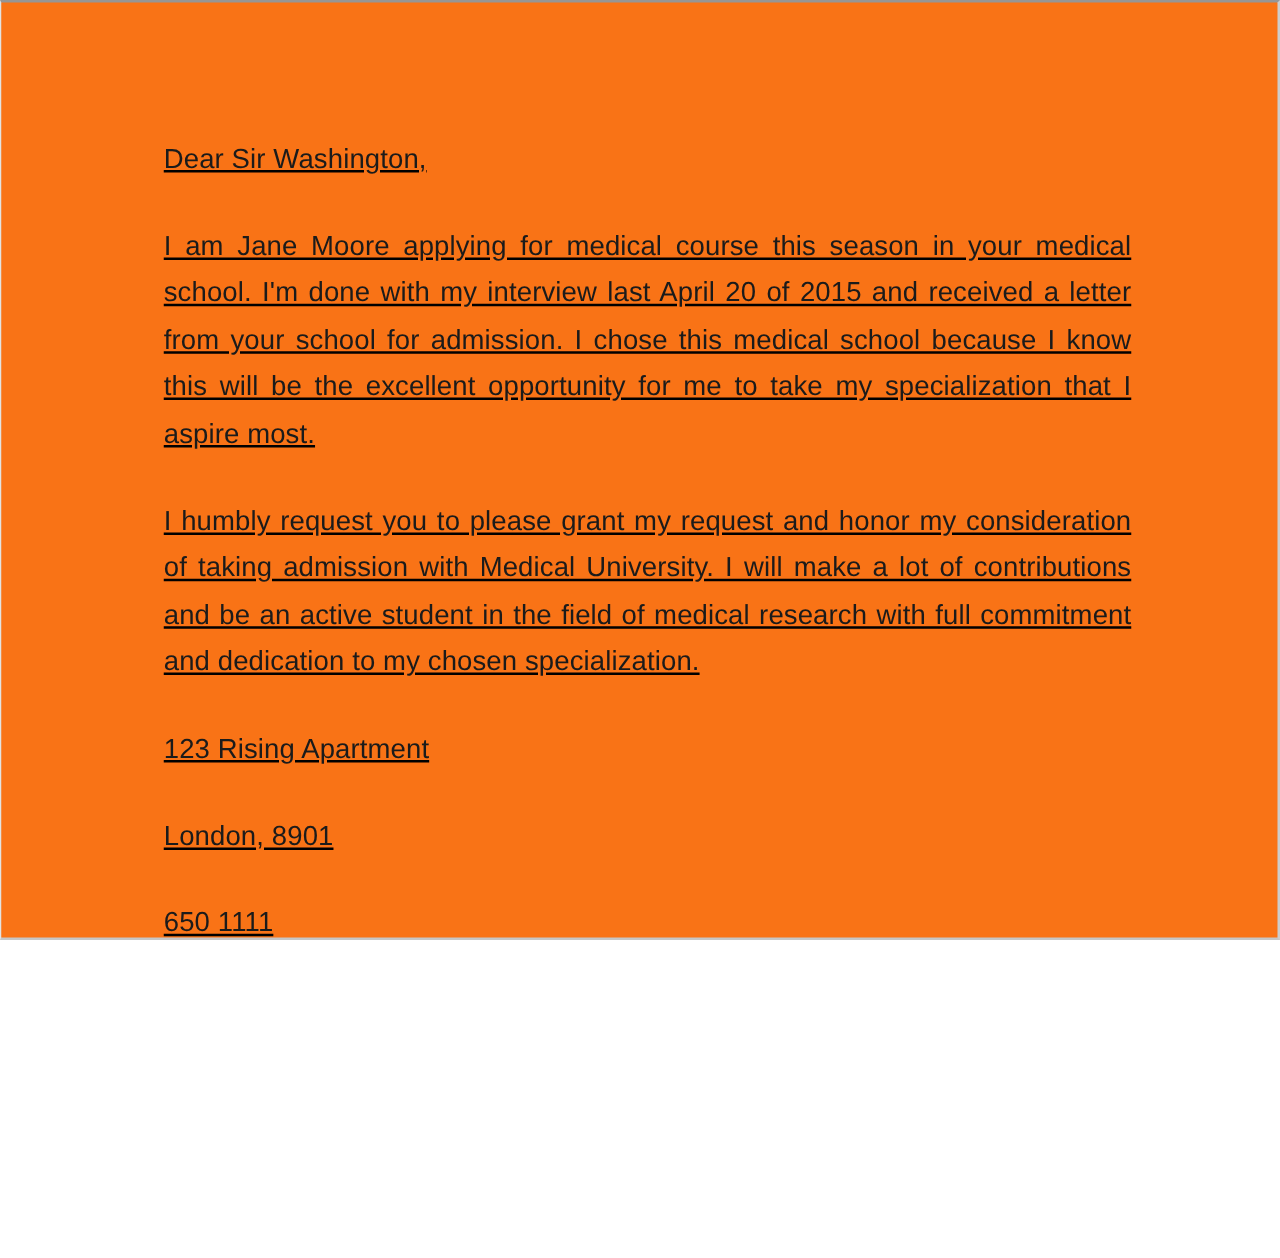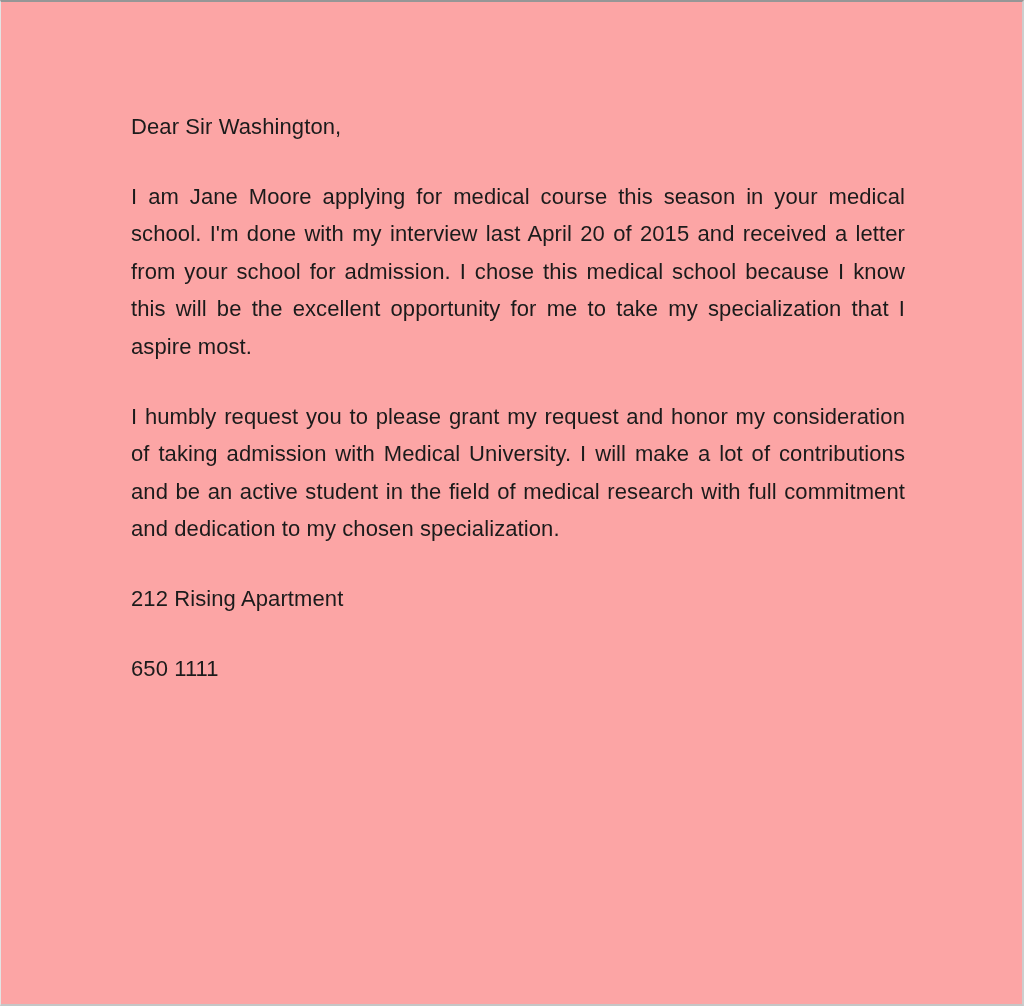--- a/index.html
+++ b/index.html
@@ -2,28 +2,29 @@
 <html><head>
 <meta charset="utf-8">
 <style>
   html, body {
     margin: 0;
     padding: 0;
     background: #ffffff;
   }
   .page {
     width: 1024px;
-    height: 1006px;
+    height: 752px;
     box-sizing: border-box;
-    background: #fca5a5;
+    background: #f97316;
     border-top: 2px solid #969696;
     border-left: 1px solid #e3e3e3;
     border-right: 2px solid #cdcdcd;
     border-bottom: 2px solid #c6c6c6;
     overflow: hidden;
+    text-decoration: underline;
   }
   .content {
     box-sizing: border-box;
     padding: 106px 117px 0 130px;
     font-family: "Liberation Sans", "DejaVu Sans", sans-serif;
     font-size: 22px;
     line-height: 37.6px;
     color: #1b1b1b;
     letter-spacing: 0.1px;
   }
@@ -44,18 +45,19 @@
 <div class="page">
   <div class="content">
     <p class="salutation">Dear Sir Washington,</p>
 
     <p class="para">I am Jane Moore applying for medical course this season in your medical school. I'm done with my interview last April 20 of 2015 and received a letter from your school for admission. I chose this medical school because I know this will be the excellent opportunity for me to take my specialization that I aspire most.</p>
 
     <p class="para">I humbly request you to please grant my request and honor my consideration of taking admission with Medical University. I will make a lot of contributions and be an active student in the field of medical research with full commitment and dedication to my chosen specialization.</p>
 
 
 
-    <p class="sig">212 Rising Apartment</p>
+    <p class="sig">123 Rising Apartment</p>
 
+    <p class="sig">London, 8901</p>
 
     <p class="sig">650 1111</p>
   </div>
 </div>
 
 </body></html>

